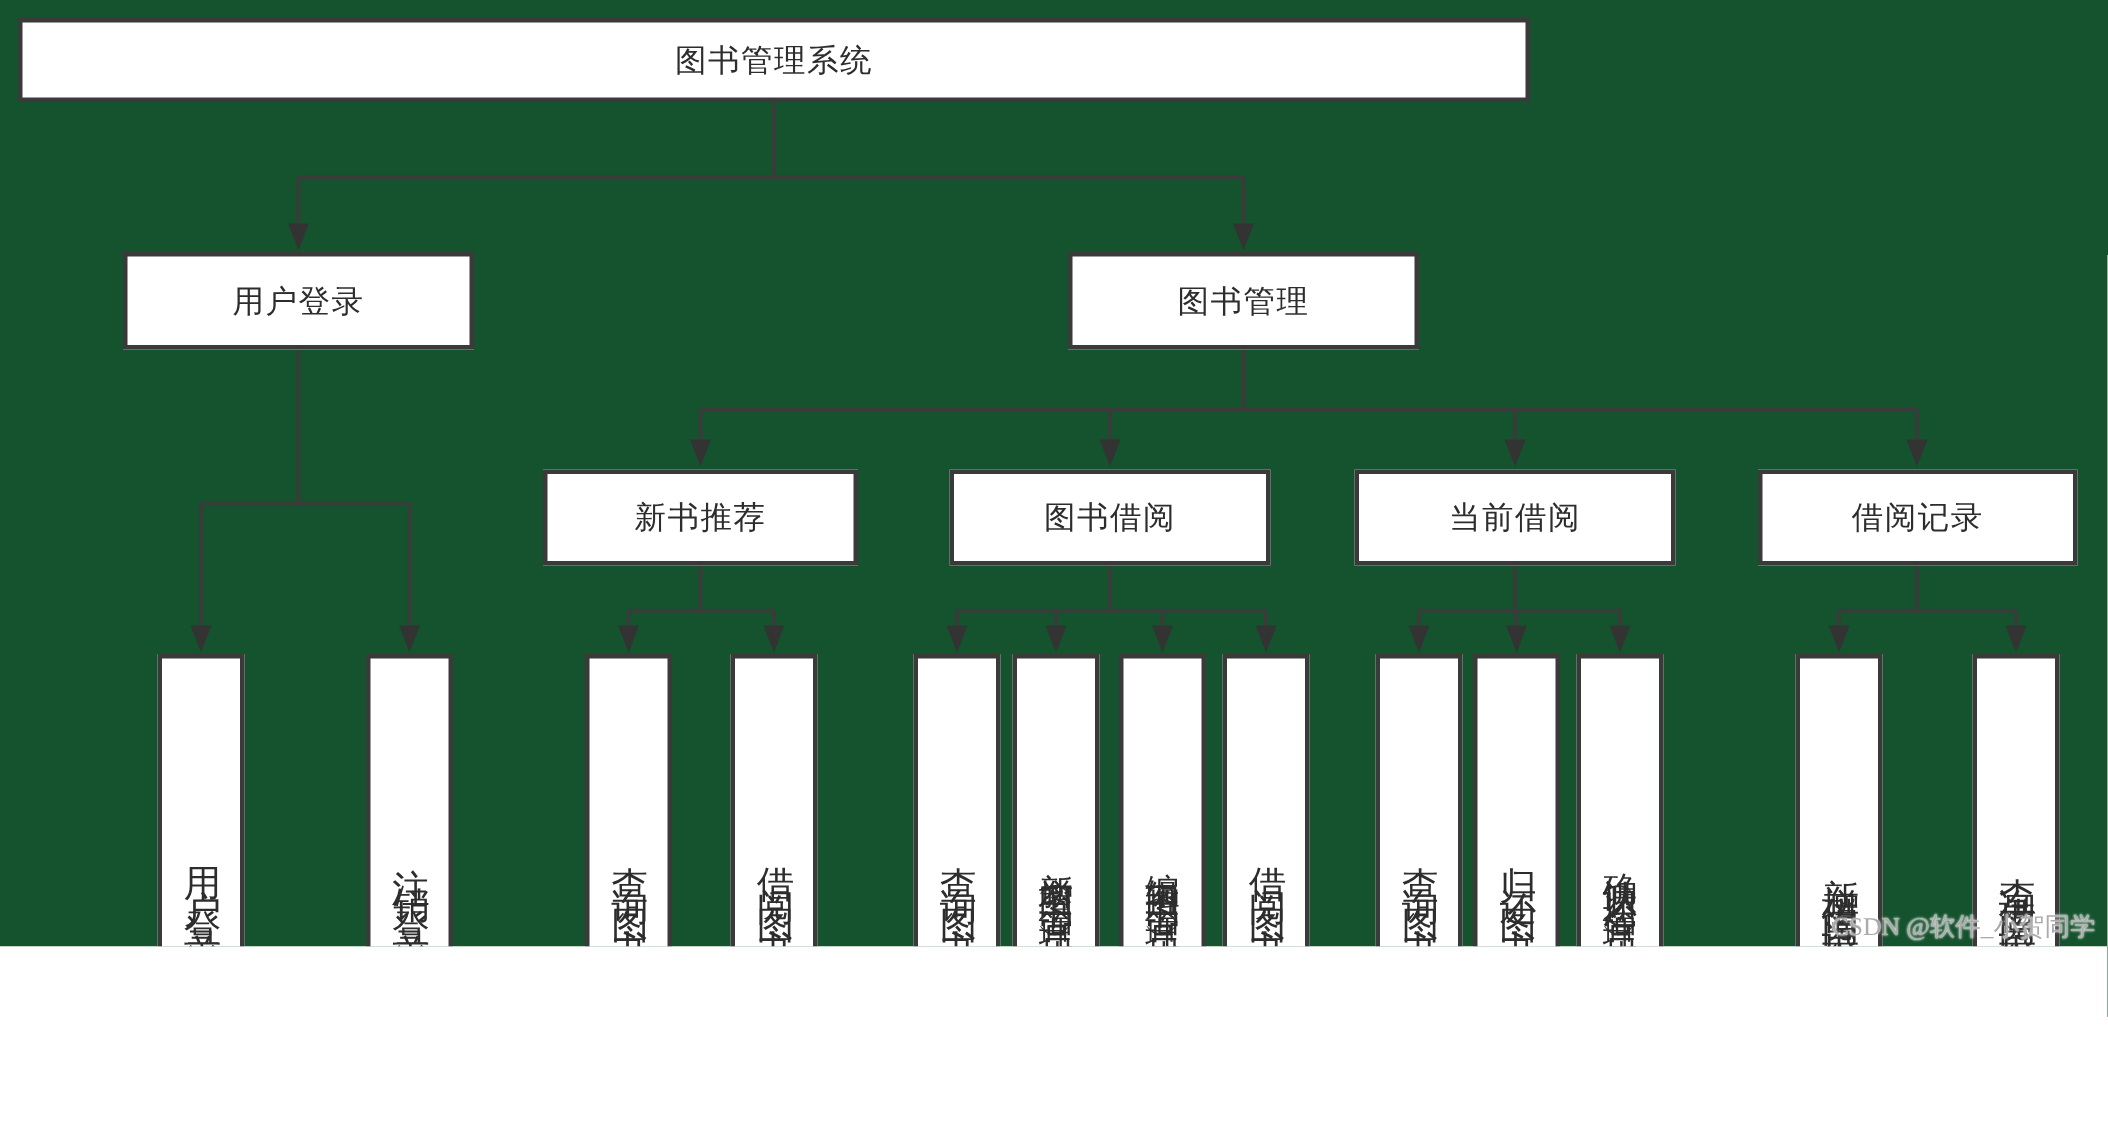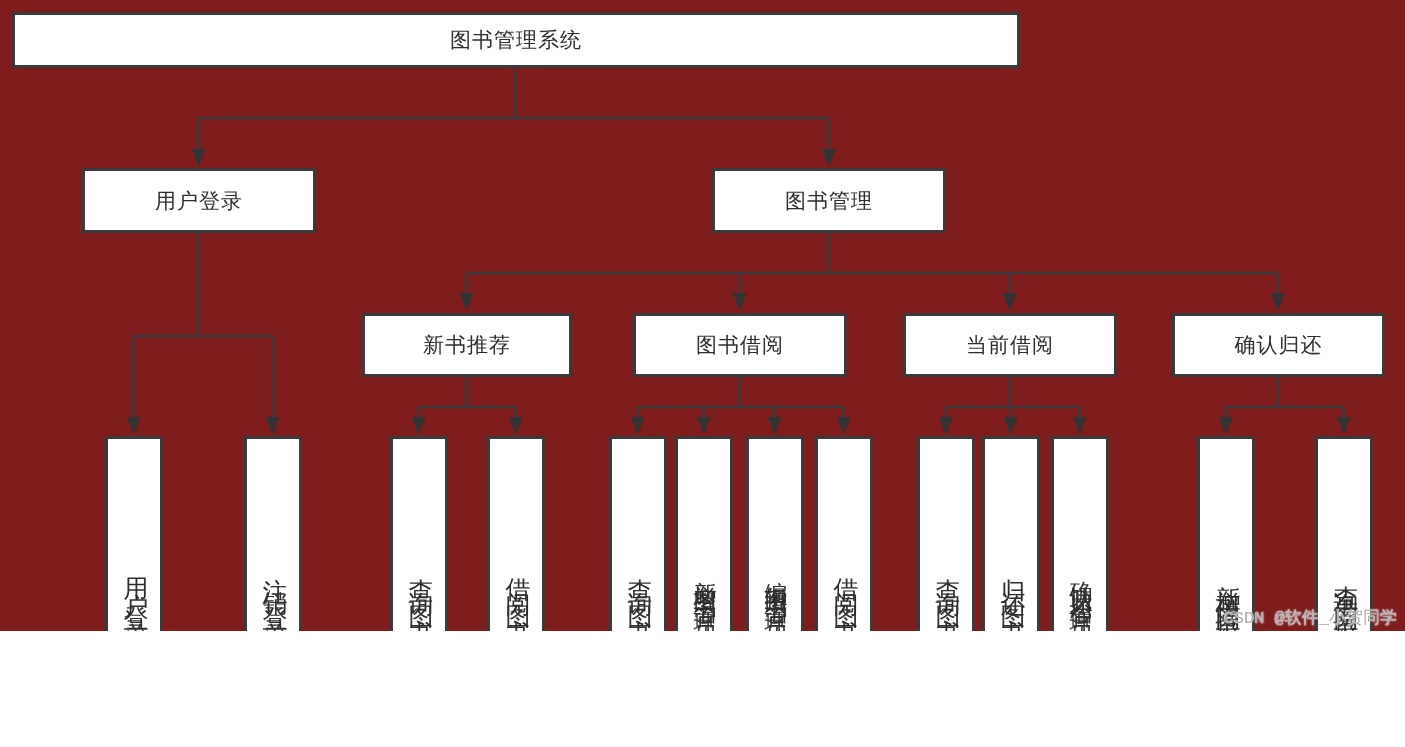--- a/index.html
+++ b/index.html
@@ -1,21 +1,21 @@
 <!DOCTYPE html>
 <html><head>
 <meta charset="utf-8">
 <style>
   html, body { margin: 0; padding: 0; background: #ffffff; }
   #stage {
     position: relative;
     width: 1405px;
     height: 631px;
-    background: #7f1d1d;
-    font-family: Liberation Mono, monospace;
+    background: #14532d;
+    font-family: Liberation Serif, serif;
     overflow: hidden;
   }
   #connectors {
     position: absolute;
     left: 0; top: 0;
     width: 1405px; height: 747px;
     z-index: 1;
   }
   .box {
     position: absolute;
@@ -123,21 +123,21 @@
   <div class="box hbox" style="left:712px;top:168px;width:234px;height:65px">
     <span class="lbl">图书管理</span>
   </div>
   <div class="box hbox" style="left:903px;top:313px;width:214px;height:64px">
     <span class="lbl">当前借阅</span>
   </div>
   <div class="box hbox" style="left:633px;top:313px;width:214px;height:64px">
     <span class="lbl">图书借阅</span>
   </div>
   <div class="box hbox" style="left:1172px;top:313px;width:213px;height:64px">
-    <span class="lbl">确认归还</span>
+    <span class="lbl">借阅记录</span>
   </div>
 
   <div class="box vbox len4" style="left:105px">
     <span class="vlbl">用户登录</span>
   </div>
   <div class="box vbox len4" style="left:244px">
     <span class="vlbl">注销登录</span>
   </div>
 
   <div class="box vbox len4" style="left:390px">

